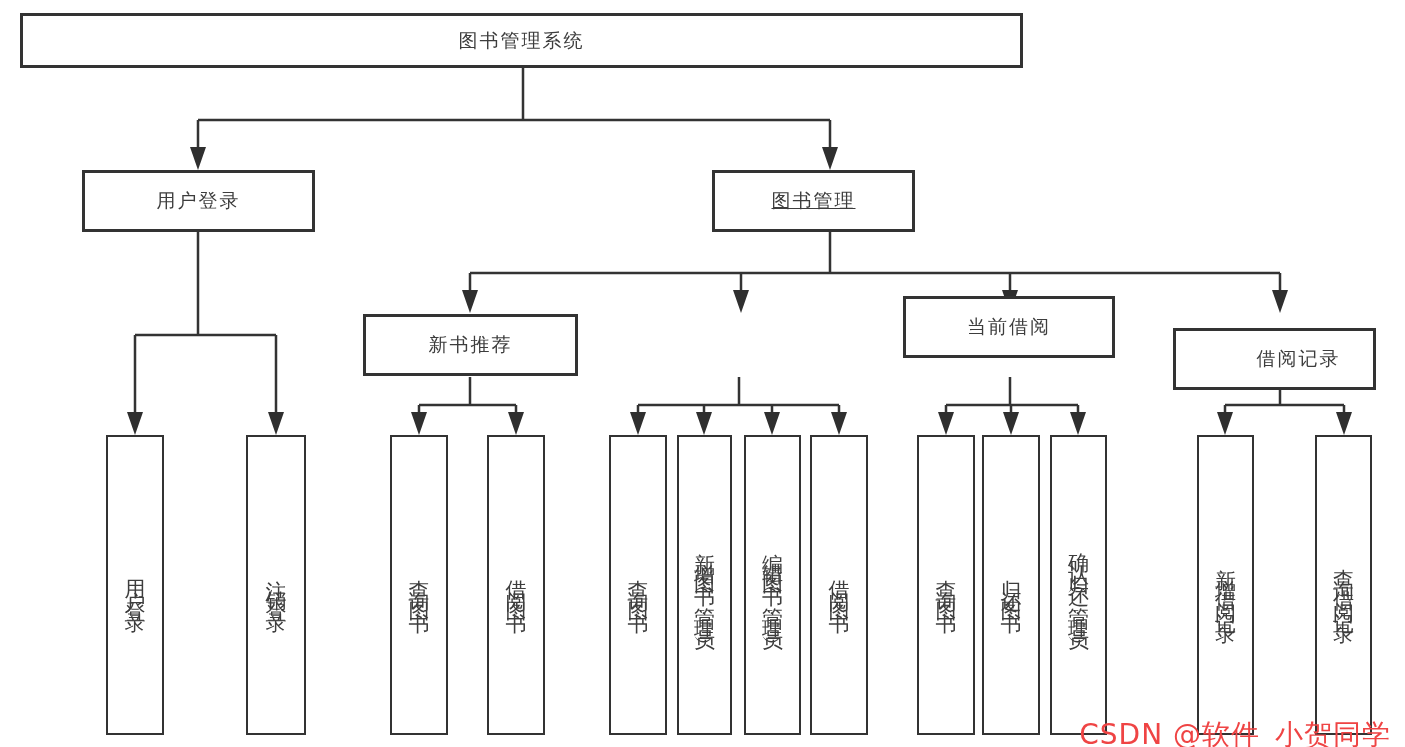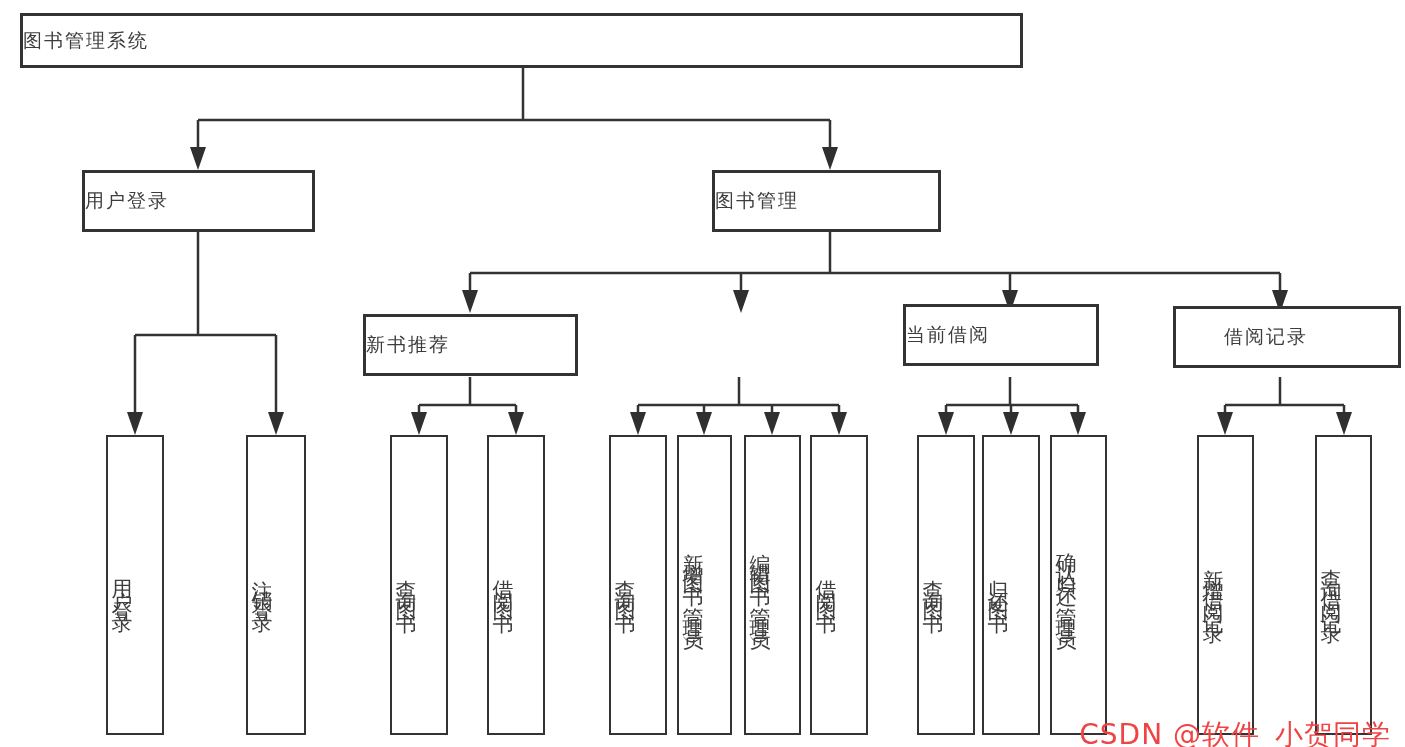--- a/index.html
+++ b/index.html
@@ -6,20 +6,21 @@
   body{font-family:"DejaVu Sans","Liberation Sans",sans-serif;}
   #stage{position:relative;width:1405px;height:747px;background:#ffffff;overflow:hidden;}
   .node{
     position:absolute;
     box-sizing:border-box;
     background:#ffffff;
     border:3px solid #333333;
     color:#3d3d3d;
     display:flex;
     align-items:center;
+    justify-content:center;
     z-index:2;
   }
   .h-node{font-size:19px;letter-spacing:2px;}
   .root-node{left:20px;top:13px;width:1003px;height:55px;font-size:19px;letter-spacing:2px;}
   .l2{top:170px;height:62px;}
   .l3{top:313px;height:62px;}
   .leaf{
     top:435px;height:300px;
     border-width:2.5px;
     font-size:21px;
@@ -83,31 +84,31 @@
     <polygon points="1336,412 1352,412 1344,435"></polygon>
   </svg>
 
   <div class="node root-node">
     <span>图书管理系统</span>
   </div>
 
   <div class="node h-node l2" style="left:82px;width:233px;">
     <span>用户登录</span>
   </div>
-  <div class="node h-node l2" style="left:712px;width:229px;">
+  <div class="node h-node l2" style="left:712px;width:203px;text-decoration:underline;">
     <span>图书管理</span>
   </div>
 
   <div class="node h-node l3" style="left:363px;width:215px;top:314px;font-family:Liberation Serif, serif;">
     <span>新书推荐</span>
   </div>
-  <div class="node h-node l3" style="left:903px;width:196px;top:304px;">
+  <div class="node h-node l3" style="left:903px;width:212px;top:296px;">
     <span>当前借阅</span>
   </div>
-  <div class="node h-node l3" style="left:1173px;width:228px;top:306px;padding-left:48px;">
+  <div class="node h-node l3" style="left:1173px;width:203px;top:328px;padding-left:48px;">
     <span>借阅记录</span>
   </div>
 
   <div class="node leaf" style="left:106px;width:58px;">
     <span class="vtext">用户登录</span>
   </div>
   <div class="node leaf" style="left:246px;width:60px;">
     <span class="vtext">注销登录</span>
   </div>
   <div class="node leaf" style="left:390px;width:58px;">

